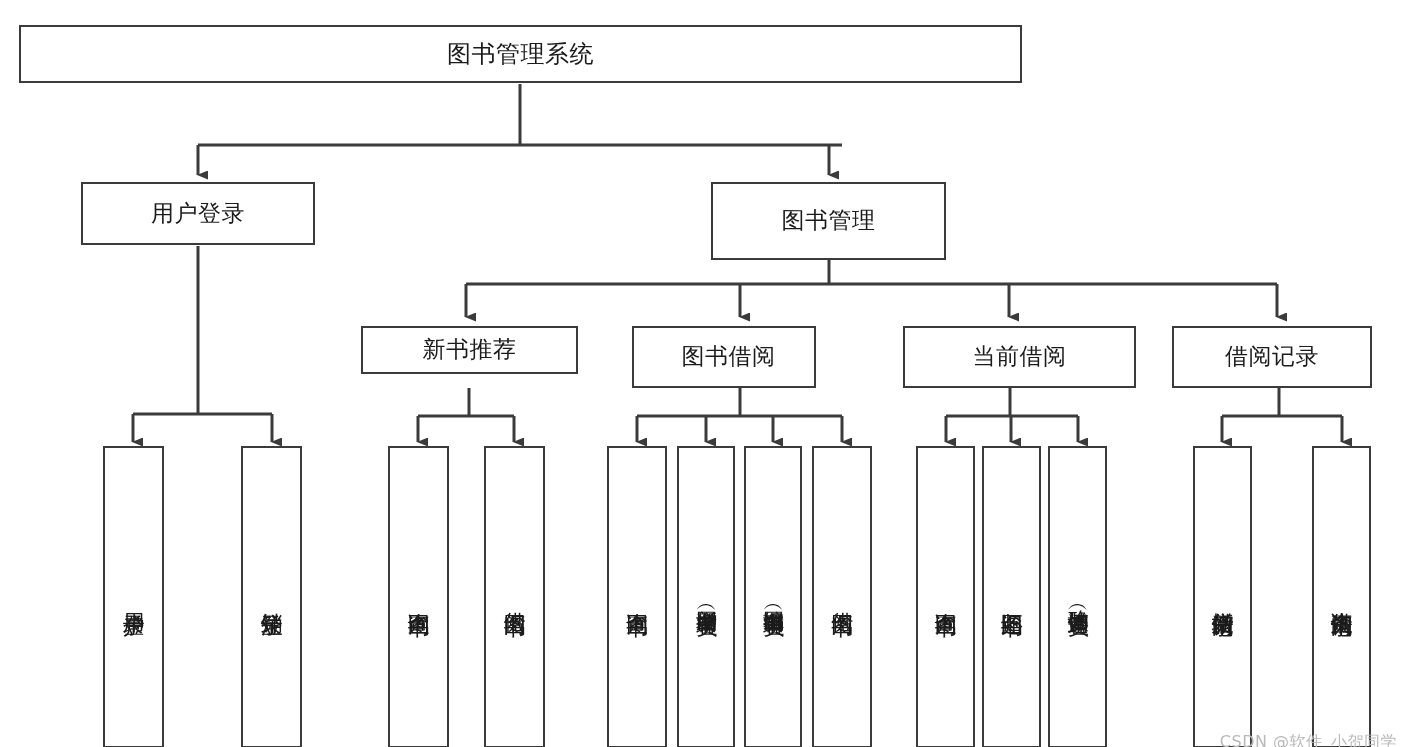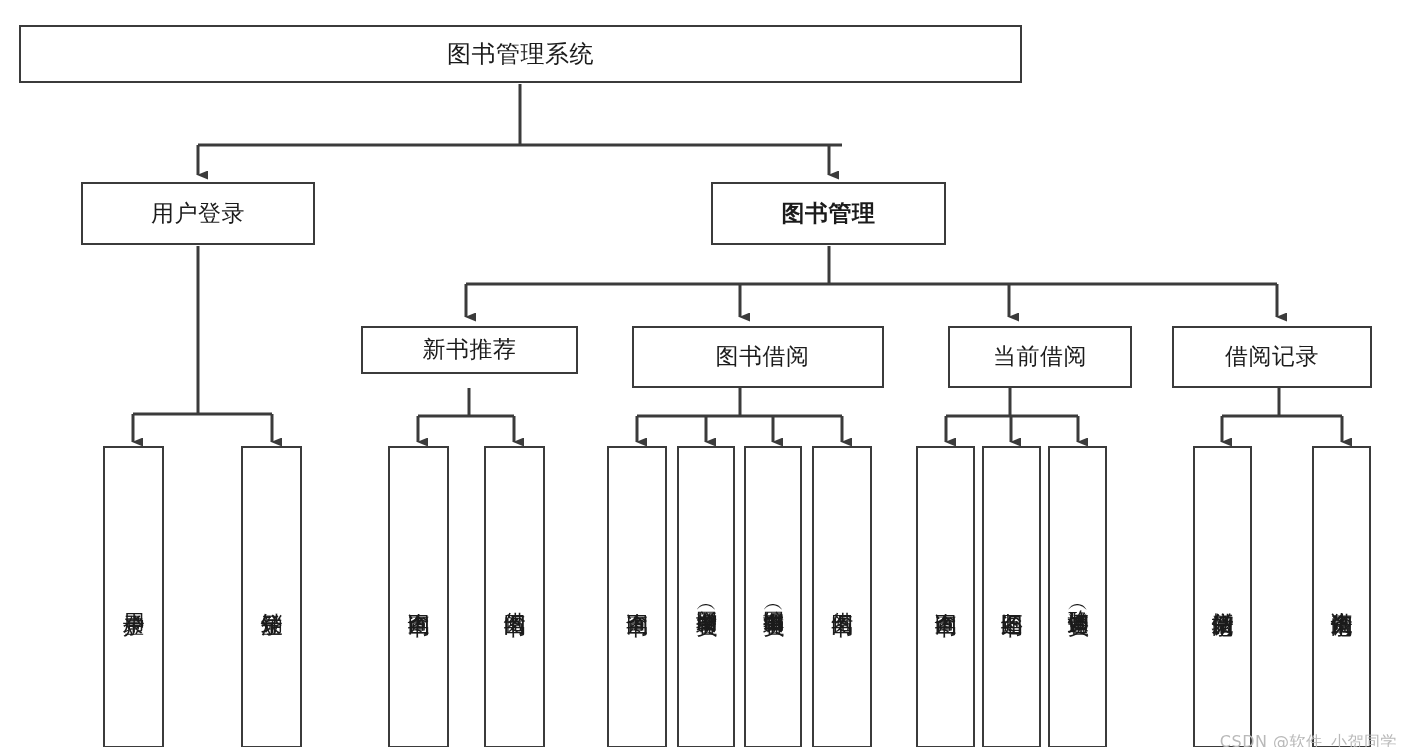--- a/index.html
+++ b/index.html
@@ -125,31 +125,31 @@
     </g>
   </svg>
 
   <div class="node h" id="root-node" style="left:19px; top:13px; width:1003px; height:58px;">
     <span>图书管理系统</span>
   </div>
 
   <div class="node h" style="left:81px; top:170px; width:234px; height:63px;">
     <span>用户登录</span>
   </div>
-  <div class="node h" style="left:711px; top:170px; width:235px; height:63px;font-weight:bold;">
+  <div class="node h" style="left:711px; top:170px; width:235px; height:78px;">
     <span>图书管理</span>
   </div>
 
   <div class="node h" style="left:361px; top:314px; width:217px; height:48px;">
     <span>新书推荐</span>
   </div>
-  <div class="node h" style="left:632px; top:314px; width:252px; height:62px;padding-left:9px;">
+  <div class="node h" style="left:632px; top:314px; width:184px; height:62px;padding-left:9px;">
     <span>图书借阅</span>
   </div>
-  <div class="node h" style="left:948px; top:314px; width:184px; height:62px;">
+  <div class="node h" style="left:903px; top:314px; width:233px; height:62px;">
     <span>当前借阅</span>
   </div>
   <div class="node h" style="left:1172px; top:314px; width:200px; height:62px;">
     <span>借阅记录</span>
   </div>
 
   <div class="node v" style="left:103px; top:434px; width:61px; height:302px;">
     <span class="vtext">用户登录</span>
   </div>
   <div class="node v" style="left:241px; top:434px; width:61px; height:302px;">

